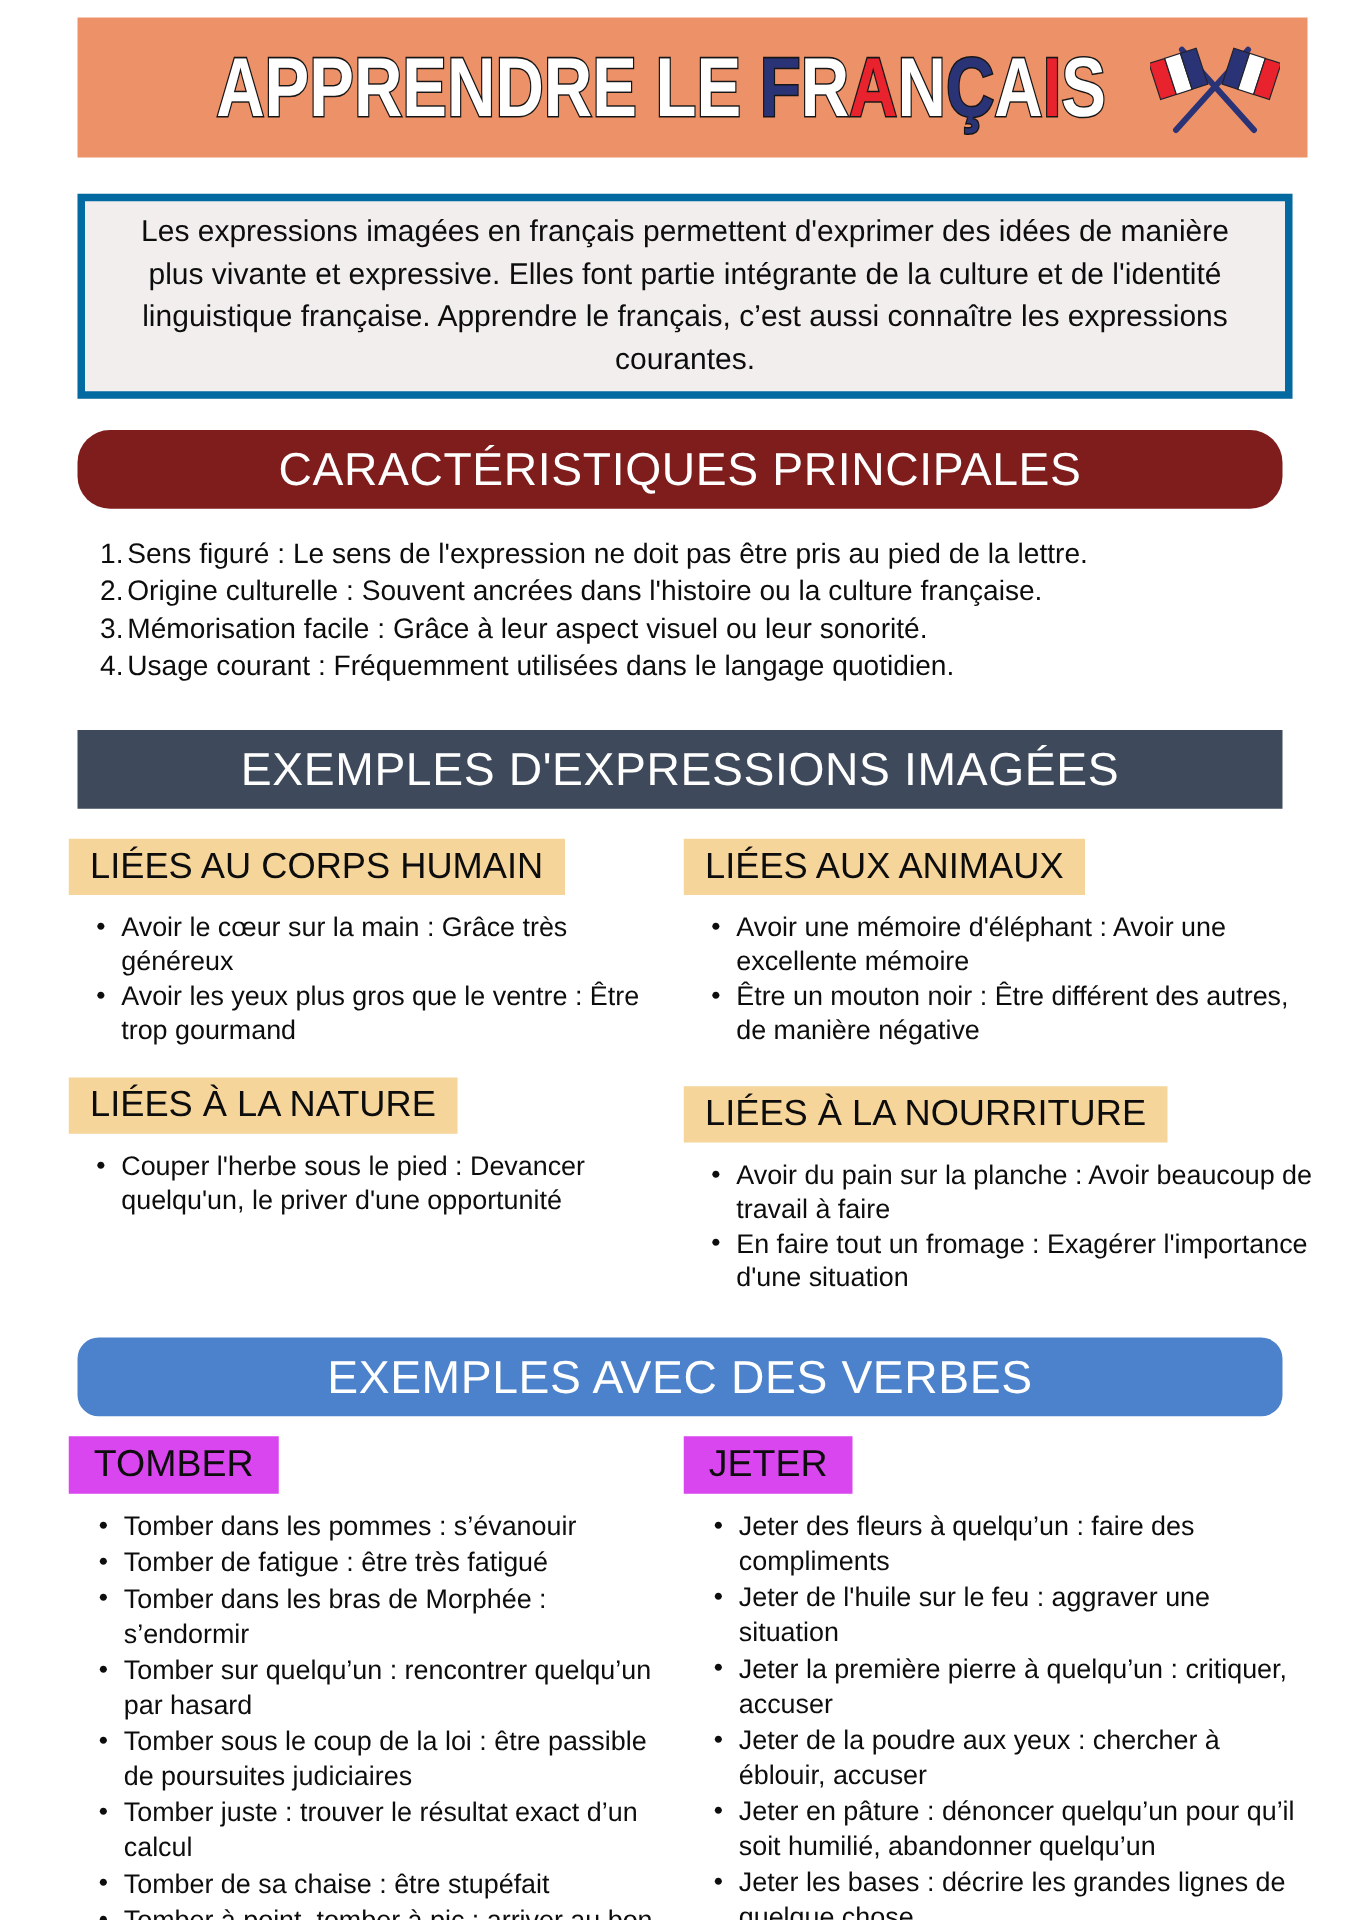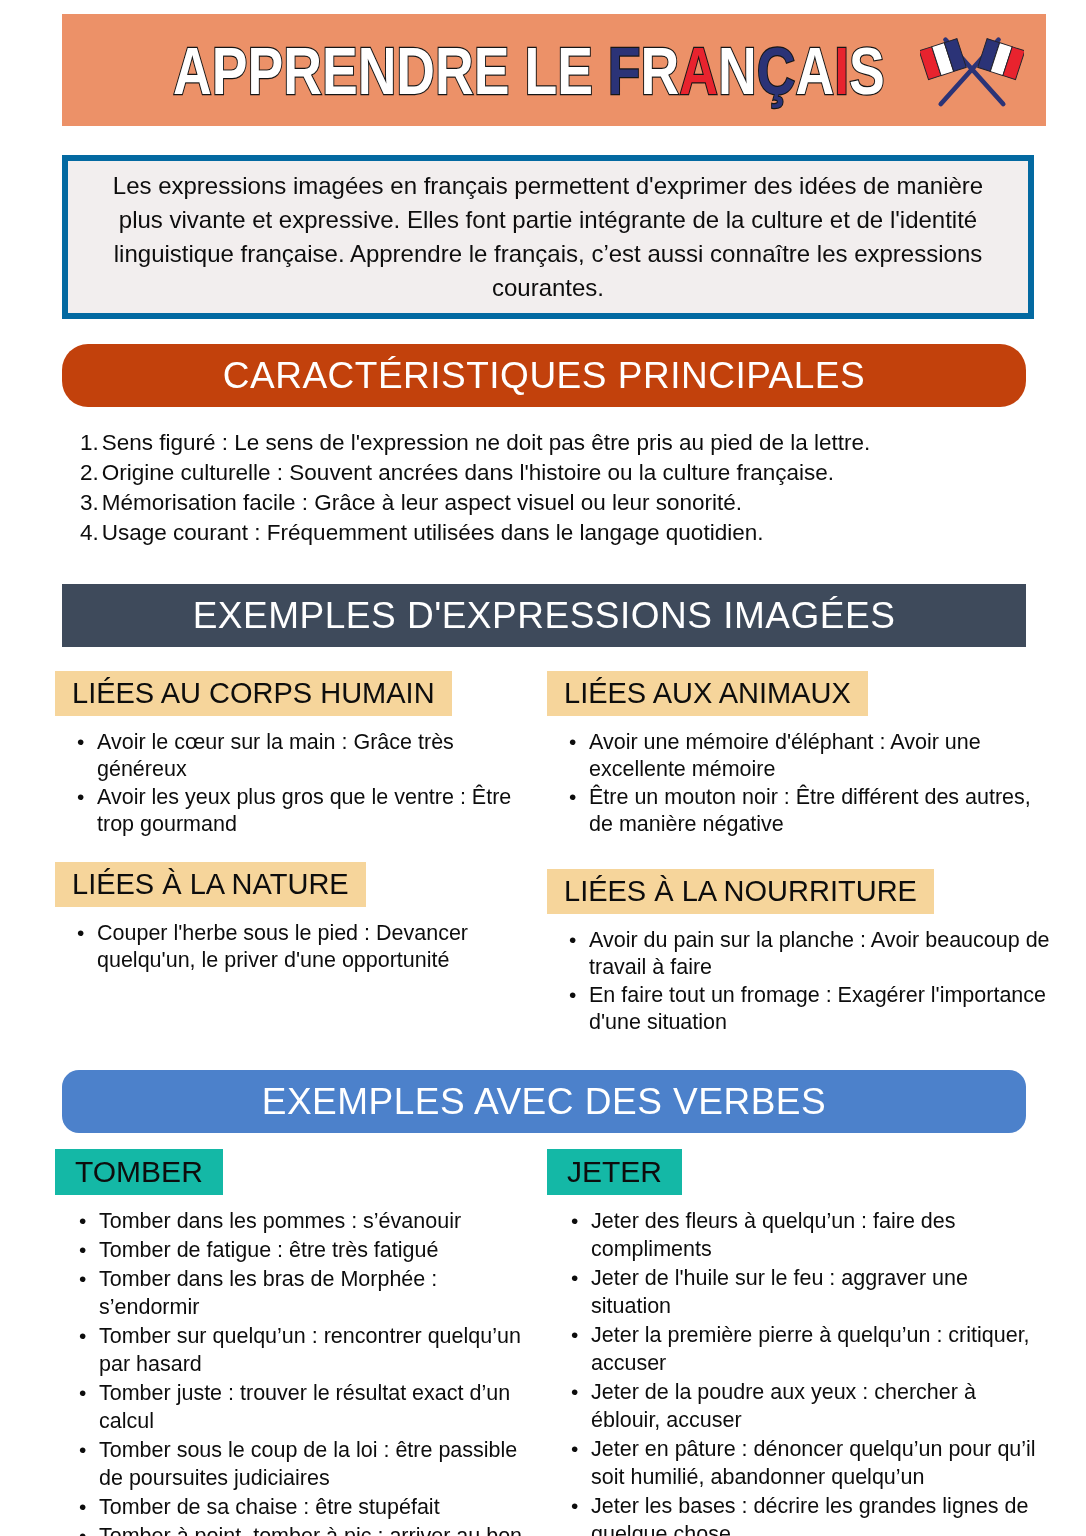--- a/index.html
+++ b/index.html
@@ -29,21 +29,21 @@
     border:6px solid #0369a1; padding:8px 29px; text-align:center;
   }
   .intro-box p { margin:0; font-size:24px; line-height:34px; color:#0d0d0d; }
 
   
   .banner {
     margin-left:62px; margin-right:60px; width:964px; height:63px;
     display:flex; align-items:center; justify-content:center;
   }
   .banner span { color:#ffffff; font-size:37px; letter-spacing:0.5px; white-space:nowrap; }
-  .banner.orange { background:#c2410c; margin-top:25px;border-radius:26px; }
+  .banner.orange { background:#7f1d1d; margin-top:25px;border-radius:26px; }
   .banner.dark   { background:#3E4A5B; margin-top:36px; }
   .banner.blue   { background:#4C81CB; margin-top:28px;border-radius:17px; }
 
   
   .char-list { margin:21px 30px 0 80px; padding:0; list-style:none; }
   .char-list li { display:flex; font-size:22.5px; line-height:30px; color:#0d0d0d; }
   .char-list .num { flex:0 0 auto; margin-right:3px; }
 
   
   .cols { display:grid; grid-template-columns:478px 1fr; column-gap:14px; margin:24px 35px 0 55px; }
@@ -52,21 +52,21 @@
     display:inline-block; background:#F6D59B; border-radius:0;
     padding:6px 17px; font-size:29px; color:#0d0d0d; white-space:nowrap;
   }
   .group + .group { margin-top:24px; }
   ul.blist { margin:13px 0 0 0; padding:0; list-style:none; }
   ul.blist li { position:relative; padding-left:42px; font-size:21.5px; line-height:27px; color:#0d0d0d; margin-bottom:1px; }
   ul.blist li::before { content:"•"; position:absolute; left:22px; top:-1px; font-size:21px; }
 
   
   .cols.verbs { margin-top:16px; grid-template-columns:478px 1fr; }
-  .cols.verbs .group-label { background:#14b8a6; font-size:30px; padding:6px 20px; }
+  .cols.verbs .group-label { background:#d946ef; font-size:30px; padding:6px 20px; }
   .cols.verbs ul.blist { margin-top:12px; }
   .cols.verbs ul.blist li { font-size:21.5px; line-height:28px; padding-left:44px; }
   .cols.verbs ul.blist li::before { left:24px; top:0; }
 </style>
 </head>
 <body>
 
 <div class="page">
 
   <div class="header-banner">
@@ -165,22 +165,22 @@
 
   <div class="cols verbs">
     <div class="col">
       <div class="group">
         <span class="group-label">TOMBER</span>
         <ul class="blist">
             <li>Tomber dans les pommes : s’évanouir</li>
             <li>Tomber de fatigue : être très fatigué</li>
             <li>Tomber dans les bras de Morphée : s’endormir</li>
             <li>Tomber sur quelqu’un : rencontrer quelqu’un par hasard</li>
+            <li>Tomber sous le coup de la loi : être passible de poursuites judiciaires</li>
             <li>Tomber juste : trouver le résultat exact d’un calcul</li>
-            <li>Tomber sous le coup de la loi : être passible de poursuites judiciaires</li>
             <li>Tomber de sa chaise : être stupéfait</li>
             <li>Tomber à point, tomber à pic : arriver au bon moment</li>
           </ul>
       </div>
     </div>
     <div class="col">
       <div class="group">
         <span class="group-label">JETER</span>
         <ul class="blist">
             <li>Jeter des fleurs à quelqu’un : faire des compliments</li>

